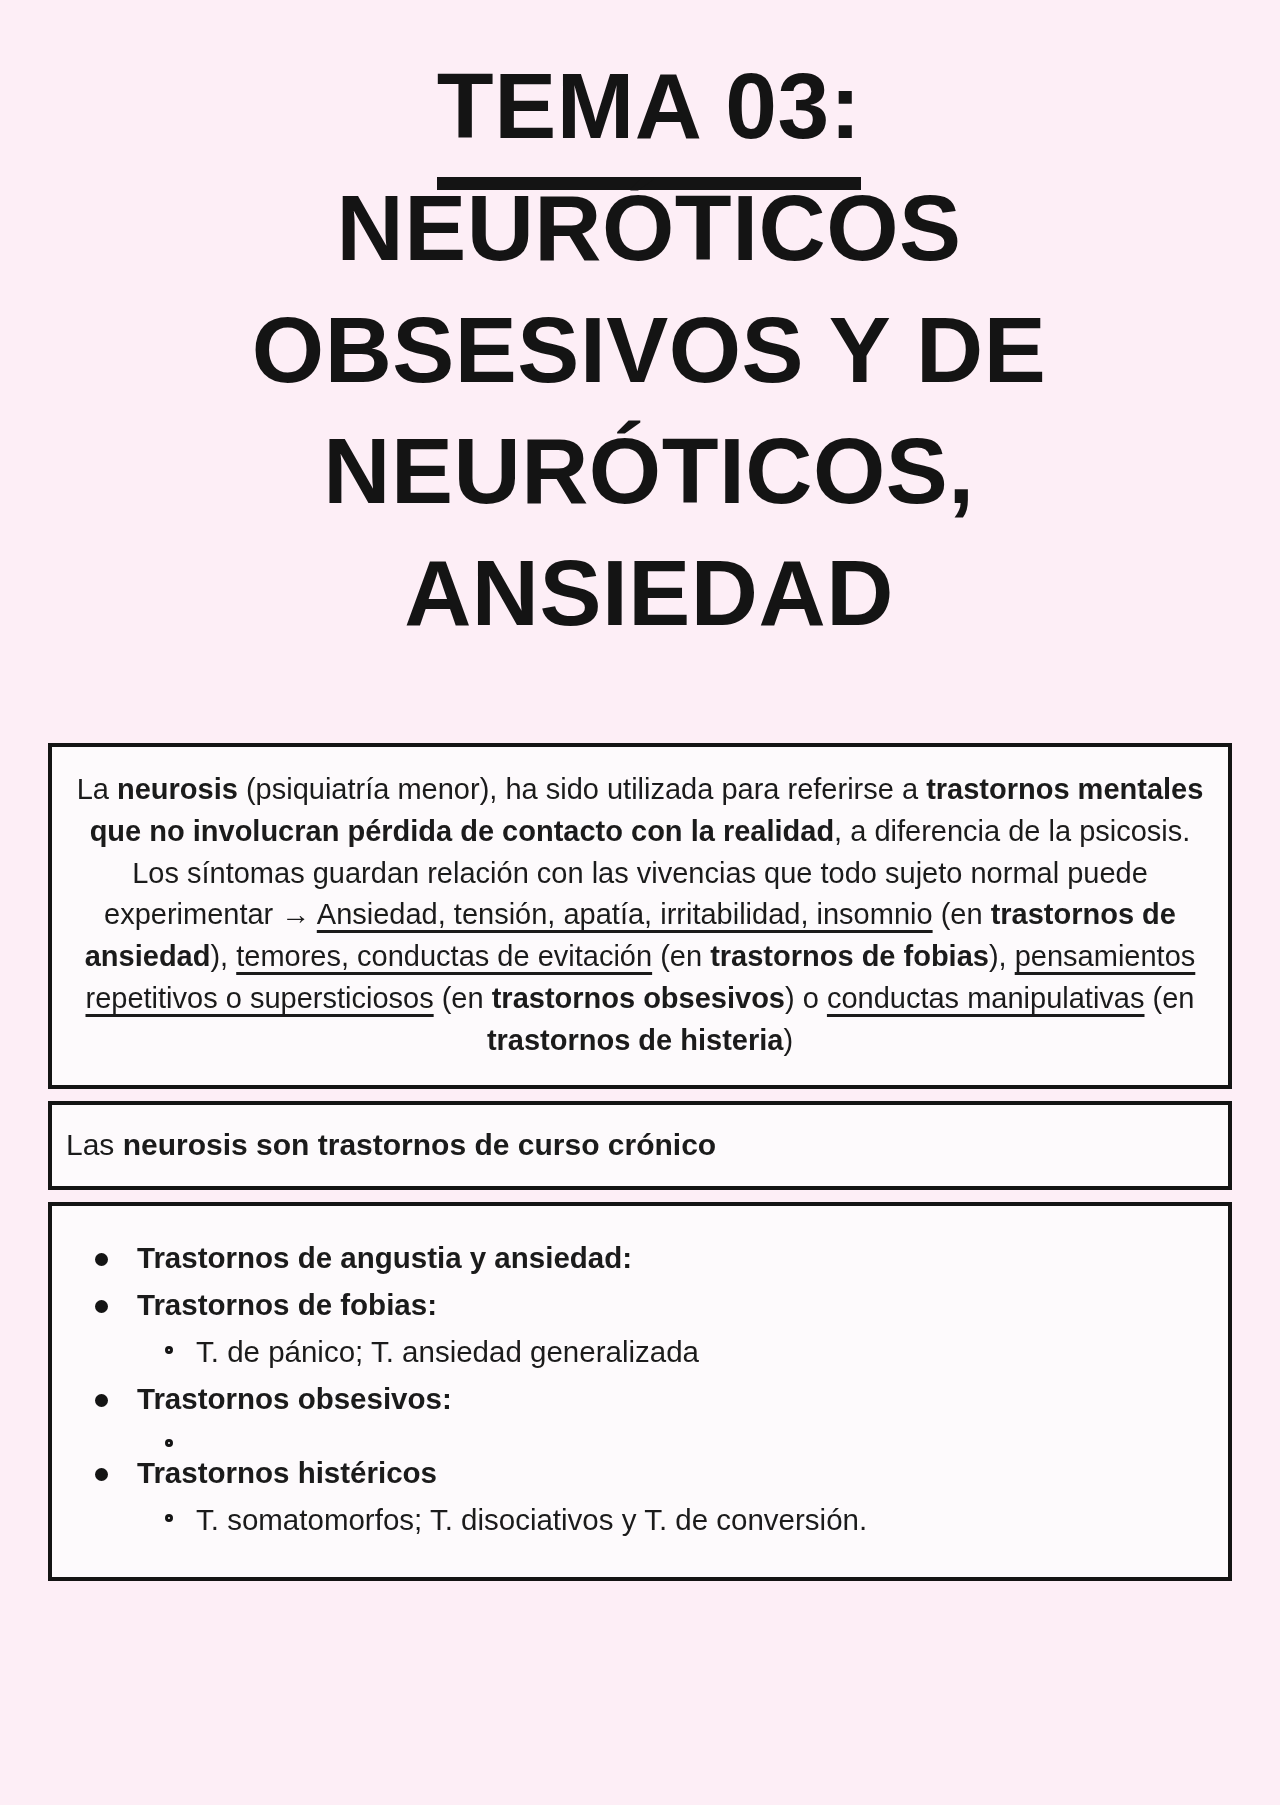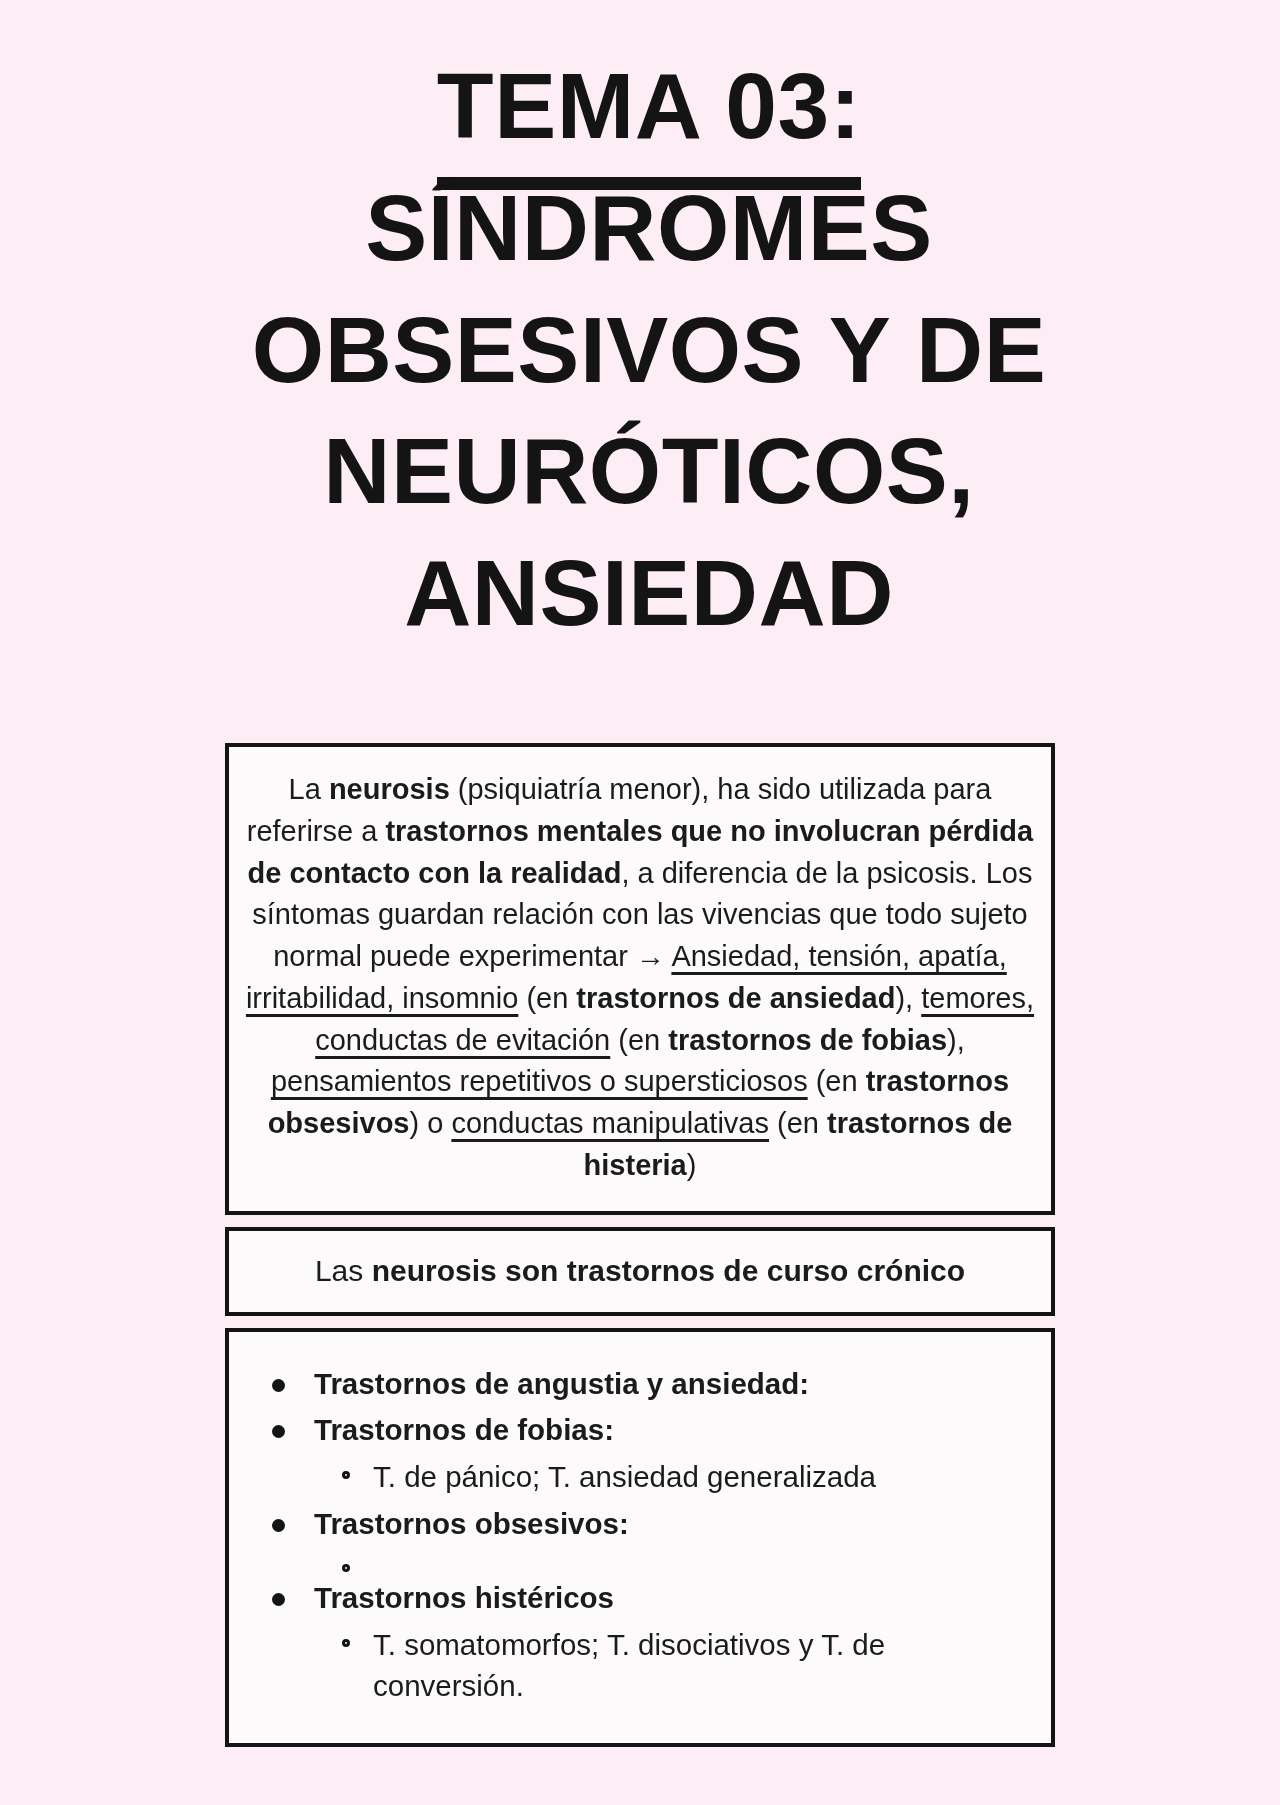--- a/index.html
+++ b/index.html
@@ -37,34 +37,33 @@
     margin-left:18px;
   }
   .title-line .tl-inner{display:inline-block;}
   .title-line.underlined .tl-inner{
     border-bottom:13px solid #141414;
     padding-bottom:9px;
     margin-bottom:-22px;
   }
   
   .box{
-    width:830px;
+    width:1184px;
     margin:0 auto 12px auto;
     background:var(--box-bg);
     border:4px solid #141414;
   }
   .intro-box{
     padding:22px 14px 24px 14px;
     text-align:center;
     font-size:29px;
     line-height:1.44;
   }
   .chronic-box{
     padding:20px 14px 22px 14px;
-    text-align:center;
     font-size:30px;
     line-height:1.3;
   }
   .list-box{
     padding:26px 40px 30px 24px;
     text-align:left;
     font-size:29.5px;
     line-height:1.38;
   }
   .b{font-weight:700;}
@@ -96,21 +95,21 @@
     margin:14px 23px 0 89px;
   }
 </style>
 </head>
 <body>
 
 <div class="page">
 
   <div class="title-block" id="title-block">
       <div class="title-line underlined"><span class="tl-inner">TEMA 03:</span></div>
-      <div class="title-line"><span class="tl-inner">SÍNDROMES</span></div>
+      <div class="title-line"><span class="tl-inner">NEURÓTICOS</span></div>
       <div class="title-line"><span class="tl-inner">OBSESIVOS Y DE</span></div>
       <div class="title-line"><span class="tl-inner">NEURÓTICOS,</span></div>
       <div class="title-line"><span class="tl-inner">ANSIEDAD</span></div>
     </div>
 
   <section class="box intro-box">
     <p style="margin:0;"><span class="">La </span><span class="b ">neurosis</span><span class=""> (psiquiatría menor), ha sido utilizada para referirse a </span><span class="b ">trastornos mentales que no involucran pérdida de contacto con la realidad</span><span class="">, a diferencia de la psicosis. Los síntomas guardan relación con las vivencias que todo sujeto normal puede experimentar → </span><span class="u">Ansiedad, tensión, apatía, irritabilidad, insomnio</span><span class=""> (en </span><span class="b ">trastornos de ansiedad</span><span class="">), </span><span class="u">temores, conductas de evitación</span><span class=""> (en </span><span class="b ">trastornos de fobias</span><span class="">), </span><span class="u">pensamientos repetitivos o supersticiosos</span><span class=""> (en </span><span class="b ">trastornos obsesivos</span><span class="">) o </span><span class="u">conductas manipulativas</span><span class=""> (en </span><span class="b ">trastornos de histeria</span><span class="">)</span></p>
   </section>
 
   <section class="box chronic-box">

